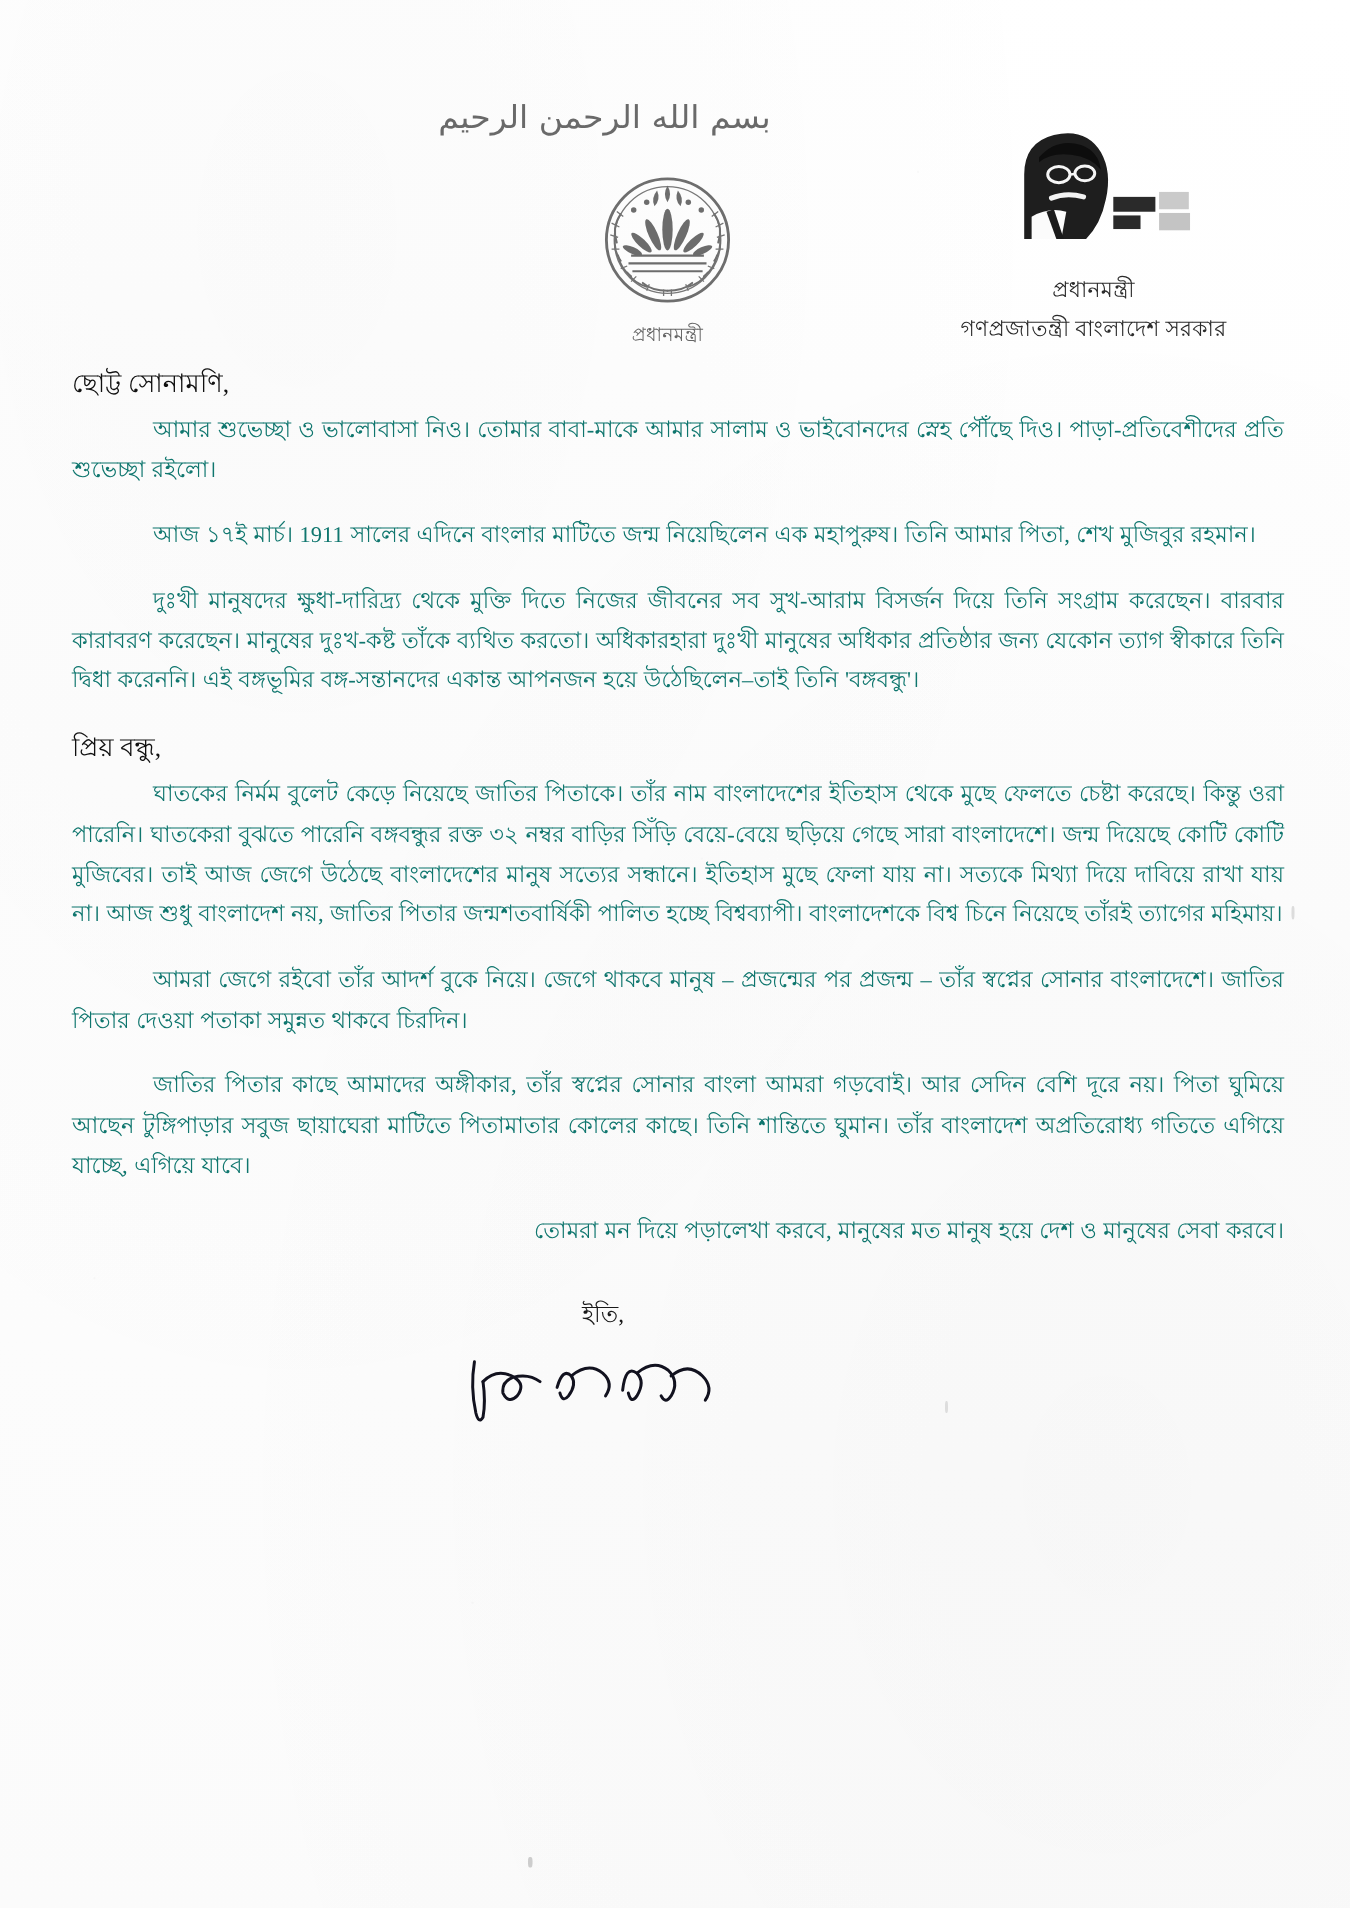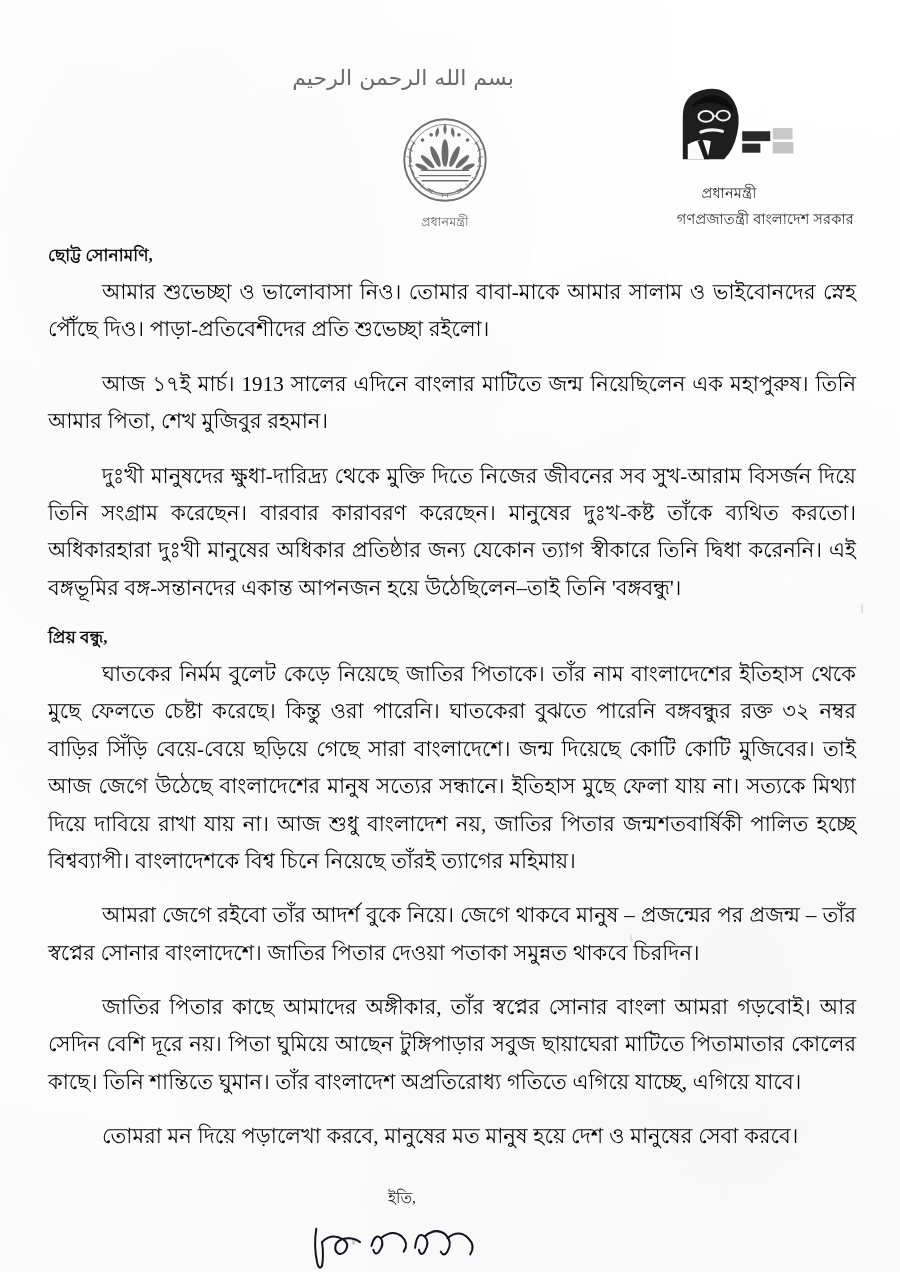--- a/index.html
+++ b/index.html
@@ -110,49 +110,48 @@
   .office-line-1 {
     font-size: 14.5px;
     color: #2b2b2b;
     letter-spacing: .2px;
     margin-bottom: 2px;
   }
   .office-line-2 {
     font-size: 14.5px;
     color: #2b2b2b;
     letter-spacing: .2px;
-    text-align: right;
   }
 
   
   .letter {
     padding: 0 44px 0 48px;
   }
   .salutation {
     font-size: 17px;
-    font-weight: 700;
+    font-weight: 400;
     color: #101010;
     margin: 6px 0 4px;
     letter-spacing: .1px;
   }
   p.para {
-    font-size: 21px;
+    font-size: 15px;
     line-height: 1.78;
     text-align: justify;
     text-indent: 54px;
     margin: 0 0 17px;
-    color: #000000;
+    color: #0f766e;
     letter-spacing: .05px;
     word-spacing: .5px;
   }
   p.para.tight {
     margin-bottom: 13px;
   }
   p.para.short {
-    text-align: left;
+    text-align: right;
   }
 
   
   .signature {
     margin-top: 30px;
     padding-right: 108px;
     text-align: center;
   }
   .sig-line {
     display: block;
@@ -265,21 +264,21 @@
       <div class="office-line-1">প্রধানমন্ত্রী</div>
       <div class="office-line-2">গণপ্রজাতন্ত্রী বাংলাদেশ সরকার</div>
     </div>
   </div>
 
   <div class="letter">
 
     <div class="salutation">ছোট্ট সোনামণি,</div>
 
     <p class="para">আমার শুভেচ্ছা ও ভালোবাসা নিও। তোমার বাবা-মাকে আমার সালাম ও ভাইবোনদের স্নেহ পৌঁছে দিও। পাড়া-প্রতিবেশীদের প্রতি শুভেচ্ছা রইলো।</p>
-    <p class="para">আজ ১৭ই মার্চ। 1913 সালের এদিনে বাংলার মাটিতে জন্ম নিয়েছিলেন এক মহাপুরুষ। তিনি আমার পিতা, শেখ মুজিবুর রহমান।</p>
+    <p class="para">আজ ১৭ই মার্চ। 1911 সালের এদিনে বাংলার মাটিতে জন্ম নিয়েছিলেন এক মহাপুরুষ। তিনি আমার পিতা, শেখ মুজিবুর রহমান।</p>
     <p class="para">দুঃখী মানুষদের ক্ষুধা-দারিদ্র্য থেকে মুক্তি দিতে নিজের জীবনের সব সুখ-আরাম বিসর্জন দিয়ে তিনি সংগ্রাম করেছেন। বারবার কারাবরণ করেছেন। মানুষের দুঃখ-কষ্ট তাঁকে ব্যথিত করতো। অধিকারহারা দুঃখী মানুষের অধিকার প্রতিষ্ঠার জন্য যেকোন ত্যাগ স্বীকারে তিনি দ্বিধা করেননি। এই বঙ্গভূমির বঙ্গ-সন্তানদের একান্ত আপনজন হয়ে উঠেছিলেন–তাই তিনি 'বঙ্গবন্ধু'।</p>
 
     <div class="salutation">প্রিয় বন্ধু,</div>
     <p class="para">ঘাতকের নির্মম বুলেট কেড়ে নিয়েছে জাতির পিতাকে। তাঁর নাম বাংলাদেশের ইতিহাস থেকে মুছে ফেলতে চেষ্টা করেছে। কিন্তু ওরা পারেনি। ঘাতকেরা বুঝতে পারেনি বঙ্গবন্ধুর রক্ত ৩২ নম্বর বাড়ির সিঁড়ি বেয়ে-বেয়ে ছড়িয়ে গেছে সারা বাংলাদেশে। জন্ম দিয়েছে কোটি কোটি মুজিবের। তাই আজ জেগে উঠেছে বাংলাদেশের মানুষ সত্যের সন্ধানে। ইতিহাস মুছে ফেলা যায় না। সত্যকে মিথ্যা দিয়ে দাবিয়ে রাখা যায় না। আজ শুধু বাংলাদেশ নয়, জাতির পিতার জন্মশতবার্ষিকী পালিত হচ্ছে বিশ্বব্যাপী। বাংলাদেশকে বিশ্ব চিনে নিয়েছে তাঁরই ত্যাগের মহিমায়।</p>
 
     <p class="para">আমরা জেগে রইবো তাঁর আদর্শ বুকে নিয়ে। জেগে থাকবে মানুষ – প্রজন্মের পর প্রজন্ম – তাঁর স্বপ্নের সোনার বাংলাদেশে। জাতির পিতার দেওয়া পতাকা সমুন্নত থাকবে চিরদিন।</p>
     <p class="para">জাতির পিতার কাছে আমাদের অঙ্গীকার, তাঁর স্বপ্নের সোনার বাংলা আমরা গড়বোই। আর সেদিন বেশি দূরে নয়। পিতা ঘুমিয়ে আছেন টুঙ্গিপাড়ার সবুজ ছায়াঘেরা মাটিতে পিতামাতার কোলের কাছে। তিনি শান্তিতে ঘুমান। তাঁর বাংলাদেশ অপ্রতিরোধ্য গতিতে এগিয়ে যাচ্ছে, এগিয়ে যাবে।</p>
     <p class="para short tight">তোমরা মন দিয়ে পড়ালেখা করবে, মানুষের মত মানুষ হয়ে দেশ ও মানুষের সেবা করবে।</p>
 
     <div class="signature">

